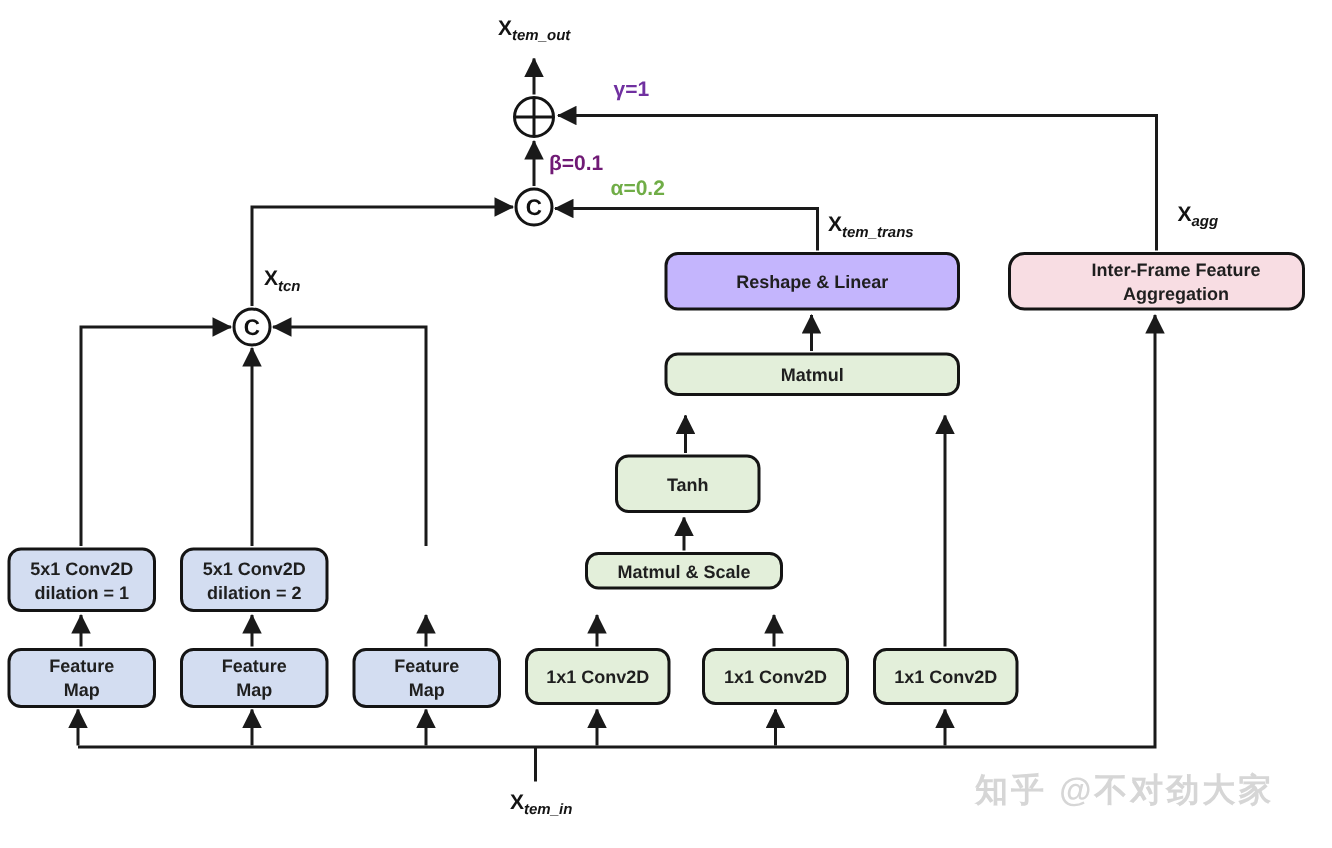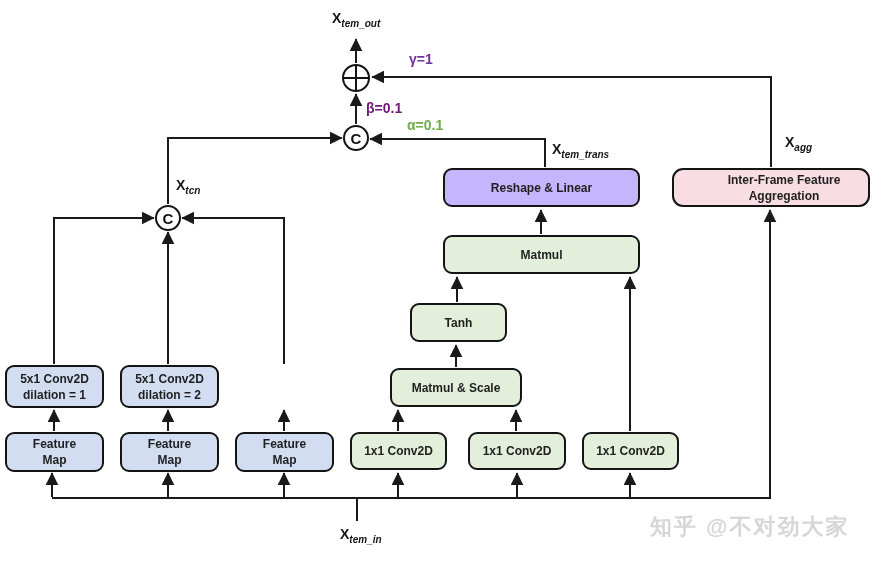--- a/index.html
+++ b/index.html
@@ -97,23 +97,23 @@
   <div class="box" style="left: 120px; top: 365px; width: 99px; height: 43px; background-color: rgb(211, 221, 241);">5x1 Conv2D
 dilation = 2</div>
   <div class="box" style="left: 5px; top: 432px; width: 99px; height: 40px; background-color: rgb(211, 221, 241);">Feature
 Map</div>
   <div class="box" style="left: 120px; top: 432px; width: 99px; height: 40px; background-color: rgb(211, 221, 241);">Feature
 Map</div>
   <div class="box" style="left: 235px; top: 432px; width: 99px; height: 40px; background-color: rgb(211, 221, 241);">Feature
 Map</div>
 
   <div class="box" style="left: 443px; top: 168px; width: 197px; height: 39px; background-color: #c4b5fd;">Reshape &amp; Linear</div>
-  <div class="box" style="left: 443px; top: 235px; width: 197px; height: 39px; background-color: rgb(227, 239, 218);">Matmul</div>
+  <div class="box" style="left: 443px; top: 235px; width: 197px; height: 29px; background-color: rgb(227, 239, 218);">Matmul</div>
   <div class="box" style="left: 410px; top: 303px; width: 97px; height: 39px; background-color: rgb(227, 239, 218);">Tanh</div>
-  <div class="box" style="left: 390px; top: 368px; width: 132px; height: 39px; background-color: rgb(227, 239, 218);">Matmul &amp; Scale</div>
+  <div class="box" style="left: 390px; top: 368px; width: 132px; height: 25px; background-color: rgb(227, 239, 218);">Matmul &amp; Scale</div>
   <div class="box" style="left: 350px; top: 432px; width: 97px; height: 38px; background-color: rgb(227, 239, 218);">1x1 Conv2D</div>
   <div class="box" style="left: 468px; top: 432px; width: 98px; height: 38px; background-color: rgb(227, 239, 218);">1x1 Conv2D</div>
   <div class="box" style="left: 582px; top: 432px; width: 97px; height: 38px; background-color: rgb(227, 239, 218);">1x1 Conv2D</div>
 
   <div class="box" style="left: 672px; top: 168px; width: 198px; height: 39px; border-radius: 11px; background-color: rgb(248, 221, 227); padding-left: 28px;">Inter-Frame Feature
 Aggregation</div>
 
   <div class="node" style="left:342px;top:64px;width:28px;height:28px;">
     <svg width="28" height="28" viewBox="0 0 28 28">
       <line x1="14" y1="2" x2="14" y2="26" stroke="#141414" stroke-width="2"></line>
@@ -124,17 +124,17 @@
   <div class="node" style="left:155px;top:205px;width:26px;height:26px;">C</div>
 
   <div class="xlab" style="left:332px;top:10px;"><span>X</span><sub>tem_out</sub></div>
   <div class="xlab" style="left:176px;top:177px;"><span>X</span><sub>tcn</sub></div>
   <div class="xlab" style="left:552px;top:141px;"><span>X</span><sub>tem_trans</sub></div>
   <div class="xlab" style="left:785px;top:134px;"><span>X</span><sub>agg</sub></div>
   <div class="xlab" style="left:340px;top:526px;"><span>X</span><sub>tem_in</sub></div>
 
   <div class="coef" style="left: 409px; top: 51px; color: rgb(112, 48, 160);">γ=1</div>
   <div class="coef" style="left: 366px; top: 100px; color: #701a75;">β=0.1</div>
-  <div class="coef" style="left: 407px; top: 117px; color: rgb(112, 173, 71);">α=0.1</div>
+  <div class="coef" style="left: 407px; top: 117px; color: rgb(112, 173, 71);">α=0.2</div>
 
   <div class="watermark" style="left:650px;top:512px;">知乎 @不对劲大家</div>
 
 </div>
 
 </body></html>

